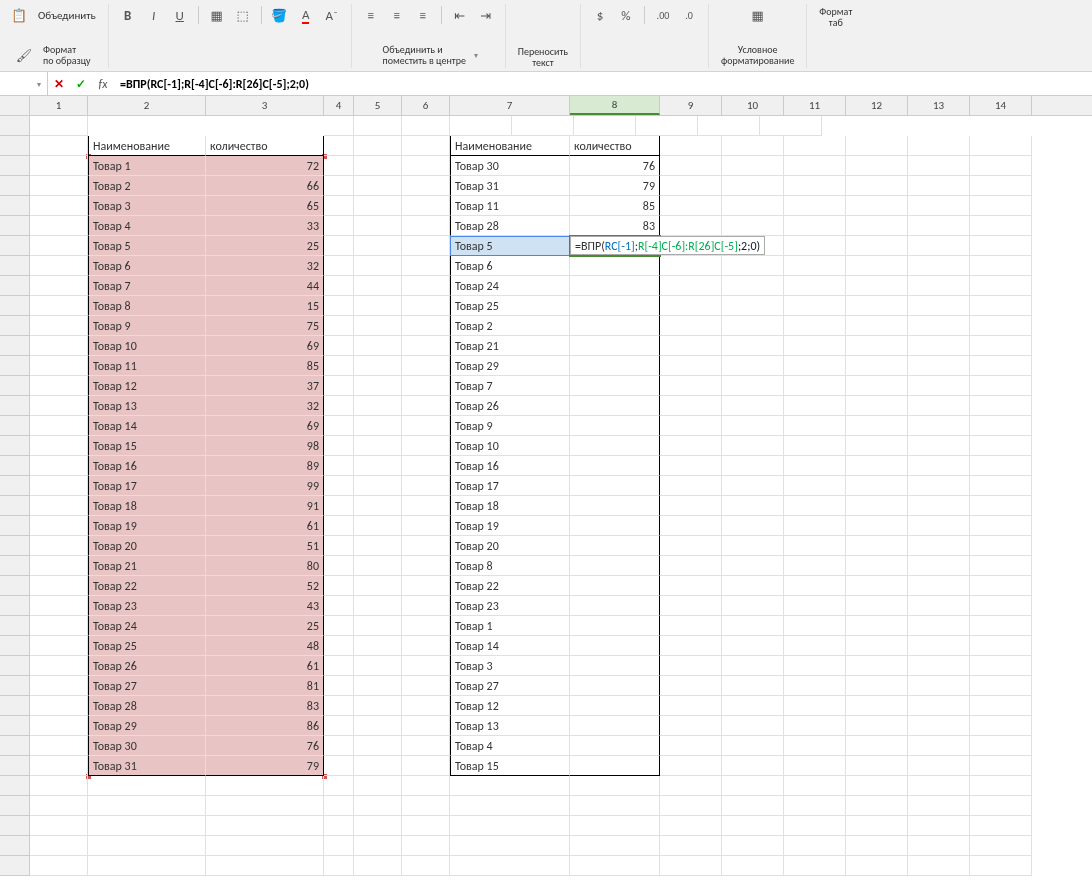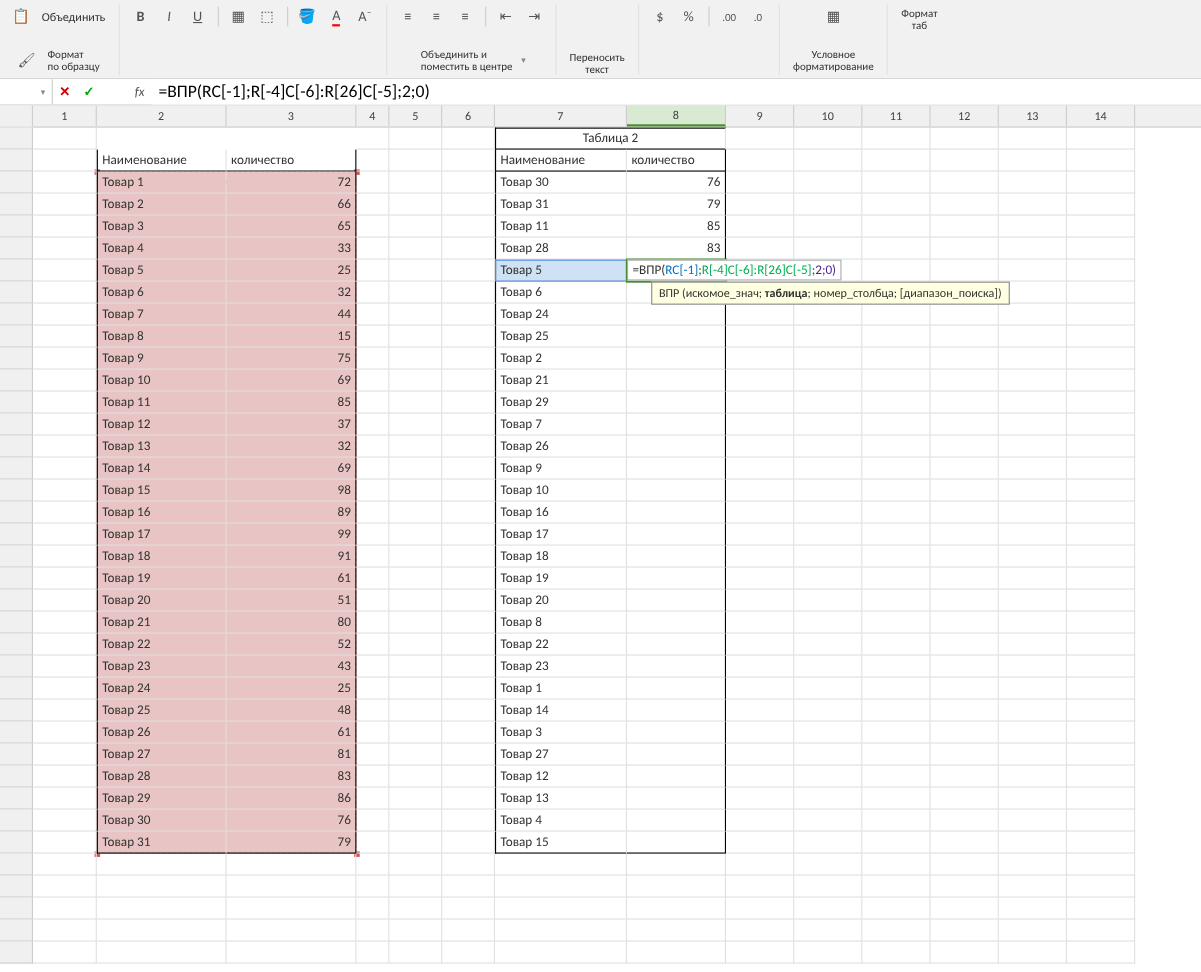--- a/index.html
+++ b/index.html
@@ -14,22 +14,22 @@
   .icon-btn { width: 22px; height: 22px; display: flex; align-items: center; justify-content: center; cursor: pointer; color: #555; font-size: 13px; }
   .sep { width: 1px; height: 18px; background: #ccc; margin: 0 3px; }
   
   
   .formula-bar { height: 24px; display: flex; align-items: center; border-bottom: 1px solid #ccc; background: #fff; }
   .name-box { width: 48px; border-right: 1px solid #ccc; padding: 0 6px; font-size: 12px; display: flex; align-items: center; height: 100%; }
   .name-box .dd { color: #888; margin-left: auto; font-size: 8px; }
   .fb-btn { width: 22px; text-align: center; cursor: pointer; font-size: 12px; }
   .fb-cancel { color: #c00; font-weight: bold; }
   .fb-ok { color: #0a0; font-weight: bold; }
-  .fb-fx { font-style: italic; color: #555; margin-left: 24px; }
-  .formula-input { flex: 1; padding: 0 6px; font-size: 16px; border: none; outline: none; height: 100%; font-family: Calibri, Arial, sans-serif; }
+  .fb-fx { font-style: italic; color: #555; }
+  .formula-input { flex: 1; padding: 0 6px; font-size: 12px; border: none; outline: none; height: 100%; font-family: Calibri, Arial, sans-serif; font-weight: bold; }
   
   
   .col-headers { display: flex; height: 20px; background: #f0f0f0; border-bottom: 1px solid #ccc; }
   .corner { width: 30px; border-right: 1px solid #ccc; background: #f0f0f0; }
   .col-h { border-right: 1px solid #ccc; text-align: center; font-size: 11px; color: #444; display: flex; align-items: center; justify-content: center; }
   .col-h.active { background: #d9ead3; border-bottom: 2px solid #4a8b2f; }
   
   
   .grid-wrap { position: relative; }
   .row { display: flex; height: 20px; }
@@ -58,21 +58,21 @@
   .t2-sub { border-bottom: 1px solid #000; }
   .t2-sub-l { border-left: 1px solid #000; } .t2-sub-r { border-right: 1px solid #000; }
   .t2-cell-l { border-left: 1px solid #000; } .t2-cell-r { border-right: 1px solid #000; }
   .t2-last { border-bottom: 1px solid #000; }
   
   
   .editing-cell { background: #fff; outline: 2px solid #4a8b2f; outline-offset: -1px; z-index: 5; overflow: visible !important; }
   .editing-overlay { position: absolute; left: 0; top: 0; height: 100%; background: #fff; padding: 0 4px; display: flex; align-items: center; white-space: nowrap; z-index: 6; border: 1px solid #aaa; }
   .arg-ref { color: #0070c0; }
   .arg-range { color: #00b050; }
-  .arg-end { color: #4c1d95; }
+  .arg-end { color: #0f172a; }
   
   
   .blue-sel { background: #cfe2f3; outline: 1px solid #4a86e8; outline-offset: -1px; }
   
   
   .ants { position: absolute; border: 1px dashed #c55; pointer-events: none; }
   .ants-dots { position: absolute; width: 5px; height: 5px; background: #c55; }
   
   
   .tooltip { position: absolute; background: #ffffe1; border: 1px solid #888; padding: 3px 6px; font-size: 11px; color: #333; z-index: 20; white-space: nowrap; }
@@ -182,31 +182,27 @@
 </div>
 
 <div class="grid-wrap" id="grid">
 
   <div class="ants" style="left:88px; top:40px; width:236px; height:620px;"></div>
   <div class="ants-dots" style="left:86px; top:38px;"></div>
   <div class="ants-dots" style="left:322px; top:38px;"></div>
   <div class="ants-dots" style="left:86px; top:658px;"></div>
   <div class="ants-dots" style="left:322px; top:658px;"></div>
 
-  <div class="tooltip" style="left:592px; top:140px;">
-    <span>ВПР</span><span> (искомое_знач; </span><b>таблица</b><span>; номер_столбца; [диапазон_поиска])</span>
-  </div>
 <div class="row">
       <div class="row-h"></div>
       <div class="cell c1"></div>
       <div class="cell c2 t1-hdr t1-hdr-l" style="width: 236px; justify-content: center; margin-top: 48px;">Таблица 1</div>
       <div class="cell c4"></div>
       <div class="cell c5"></div>
       <div class="cell c6"></div>
-      <div class="cell c7 t2-hdr t2-hdr-l" style="width: 210px; justify-content: center;">Таблица 2</div>
       <div class="cell c9"></div>
       <div class="cell c10"></div>
       <div class="cell c11"></div>
       <div class="cell c12"></div>
       <div class="cell c13"></div>
       <div class="cell c14"></div>
     </div>
     <div class="row">
       <div class="row-h"></div>
       <div class="cell c1"></div>

